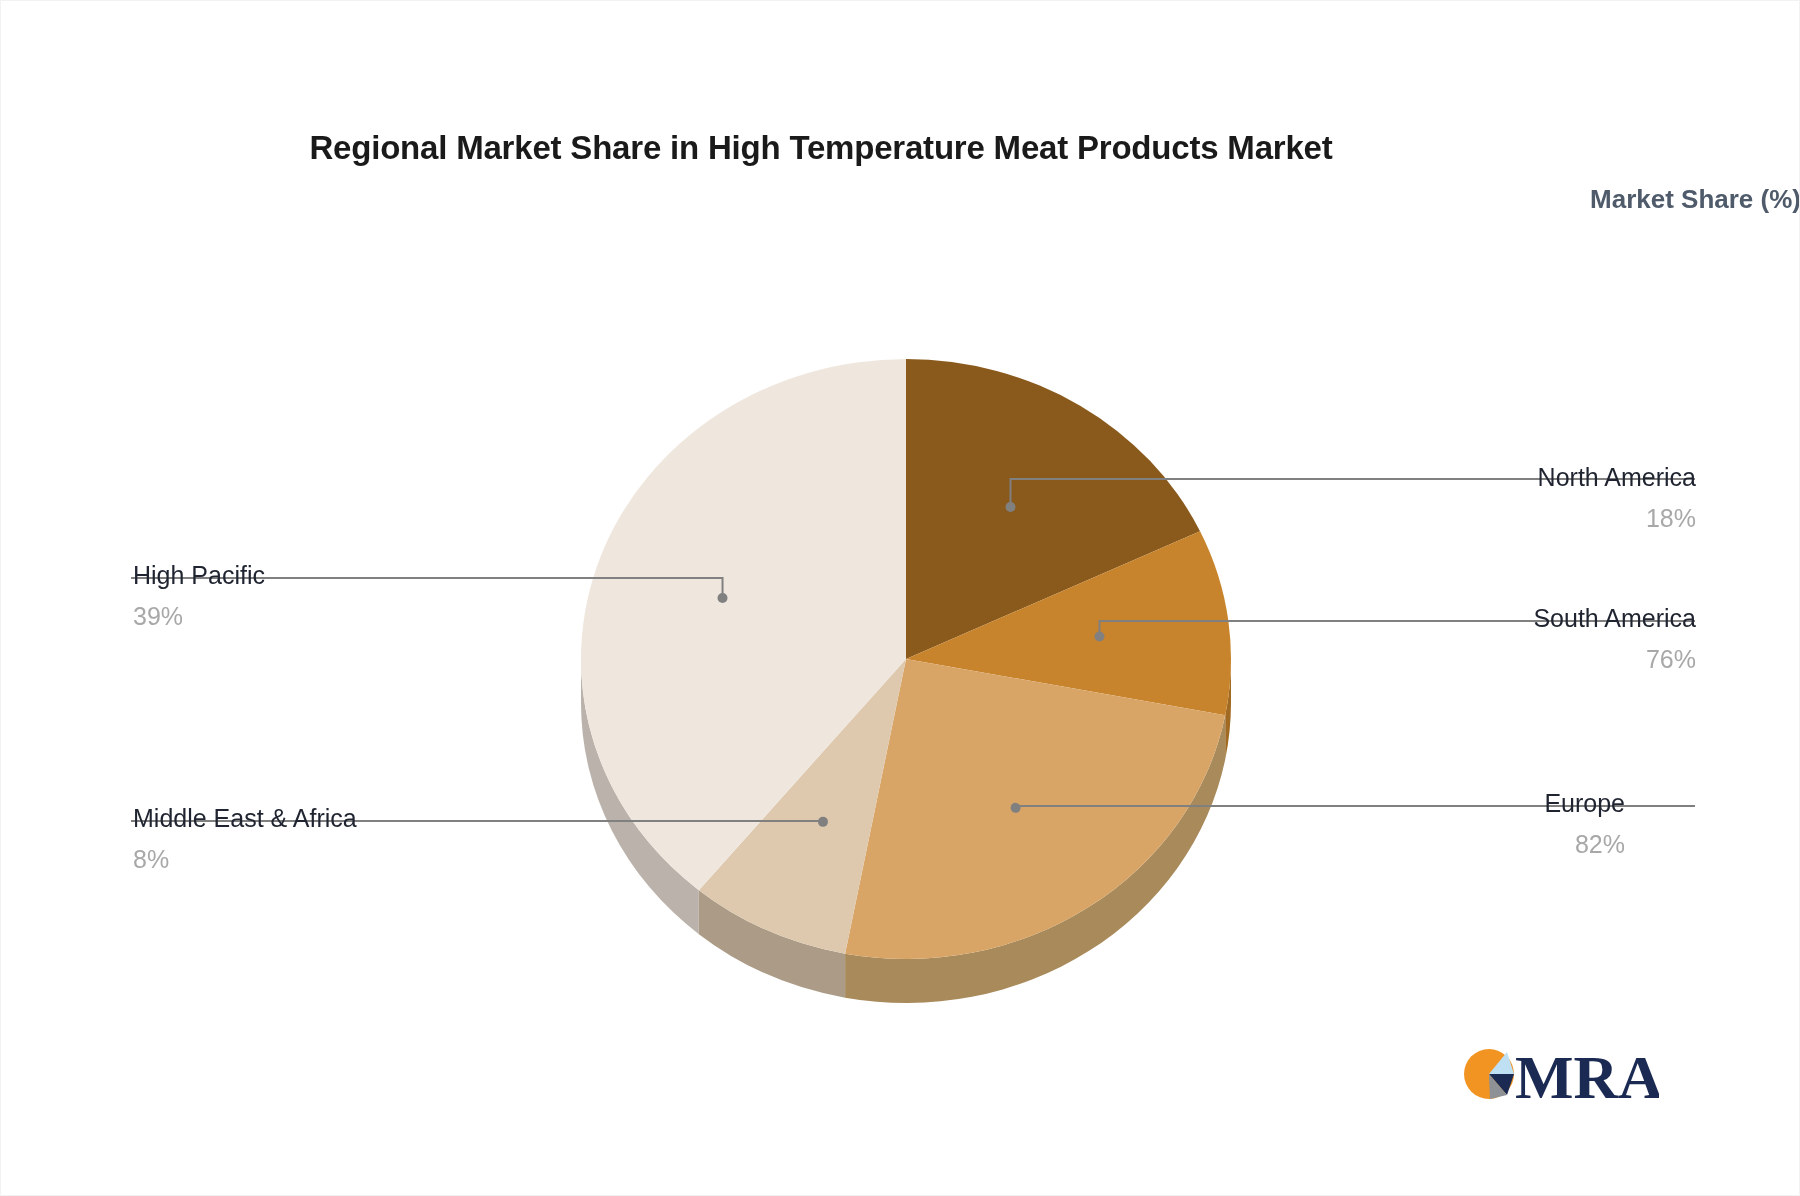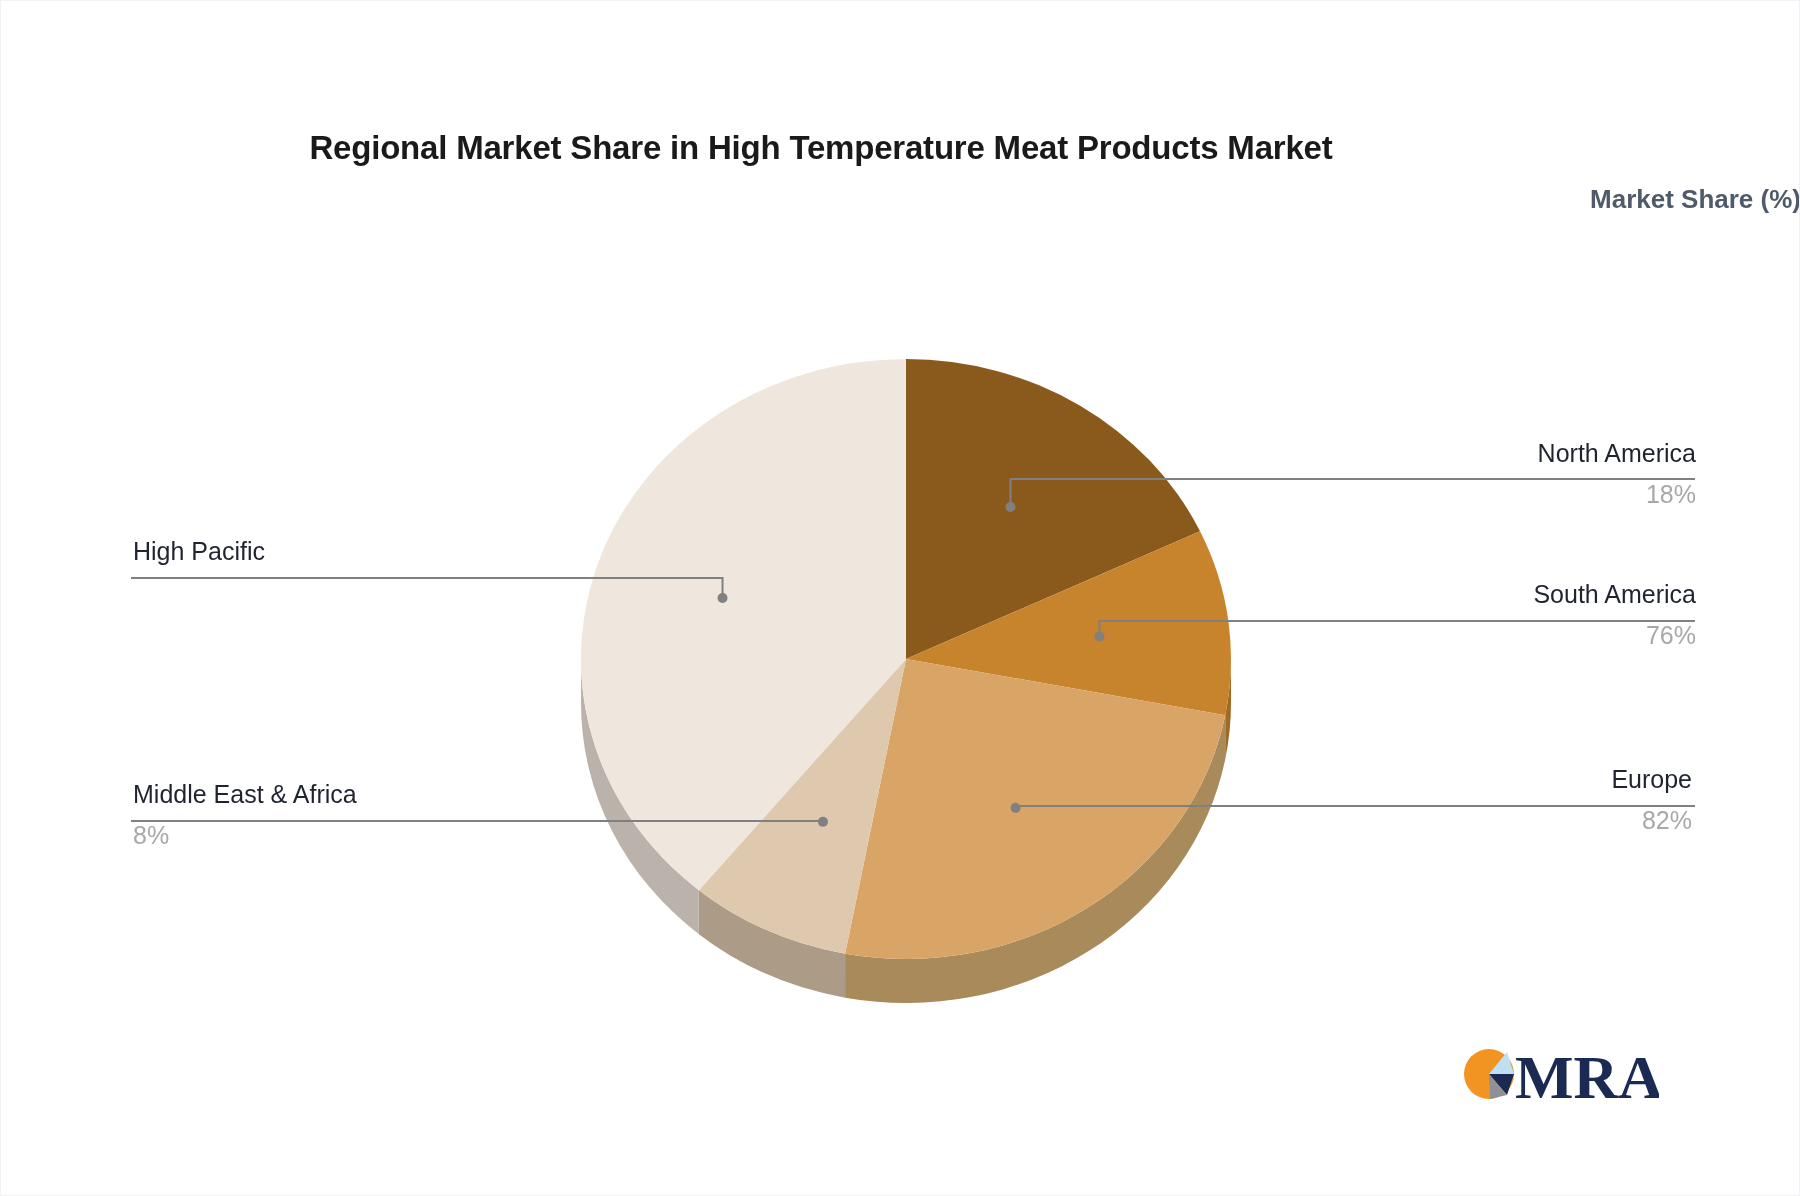--- a/index.html
+++ b/index.html
@@ -55,33 +55,34 @@
   
   .callout {
     position: absolute;
     width: 430px;
   }
   .callout .c-name {
     font-size: 25px;
     color: #1f2430;
     line-height: 1.25;
     white-space: nowrap;
+    margin-top: 24px;
   }
   .callout .c-val {
     font-size: 25px;
     color: #a8a8a8;
     line-height: 1.25;
     margin-top: 10px;
   }
   .callout.right { text-align: right; }
   .callout.left  { text-align: left; }
 
   #callout-north-america { left: 1265px; top: 437px; }
   #callout-south-america { left: 1265px; top: 578px; }
-  #callout-europe        { left: 1261px; top: 763px; }
+  #callout-europe        { left: 1194px; top: 763px; }
   #callout-asia-pacific  { left: 132px;  top: 535px; }
   #callout-mea           { left: 132px;  top: 778px; }
 
   
   #mra-logo {
     position: absolute;
     left: 1462px;
     top: 1037px;
     width: 196px;
     height: 74px;
@@ -135,20 +136,21 @@
     <div class="c-val">76%</div>
   </div>
 
   <div class="callout right" id="callout-europe">
     <div class="c-name">Europe</div>
     <div class="c-val">82%</div>
   </div>
 
   <div class="callout left" id="callout-asia-pacific">
     <div class="c-name">High Pacific</div>
+    <div class="c-val">39%</div>
   </div>
 
   <div class="callout left" id="callout-mea">
     <div class="c-name">Middle East &amp; Africa</div>
     <div class="c-val">8%</div>
   </div>
 
   <div id="mra-logo">
     <svg width="196" height="74" viewBox="0 0 196 74">
       <g>

